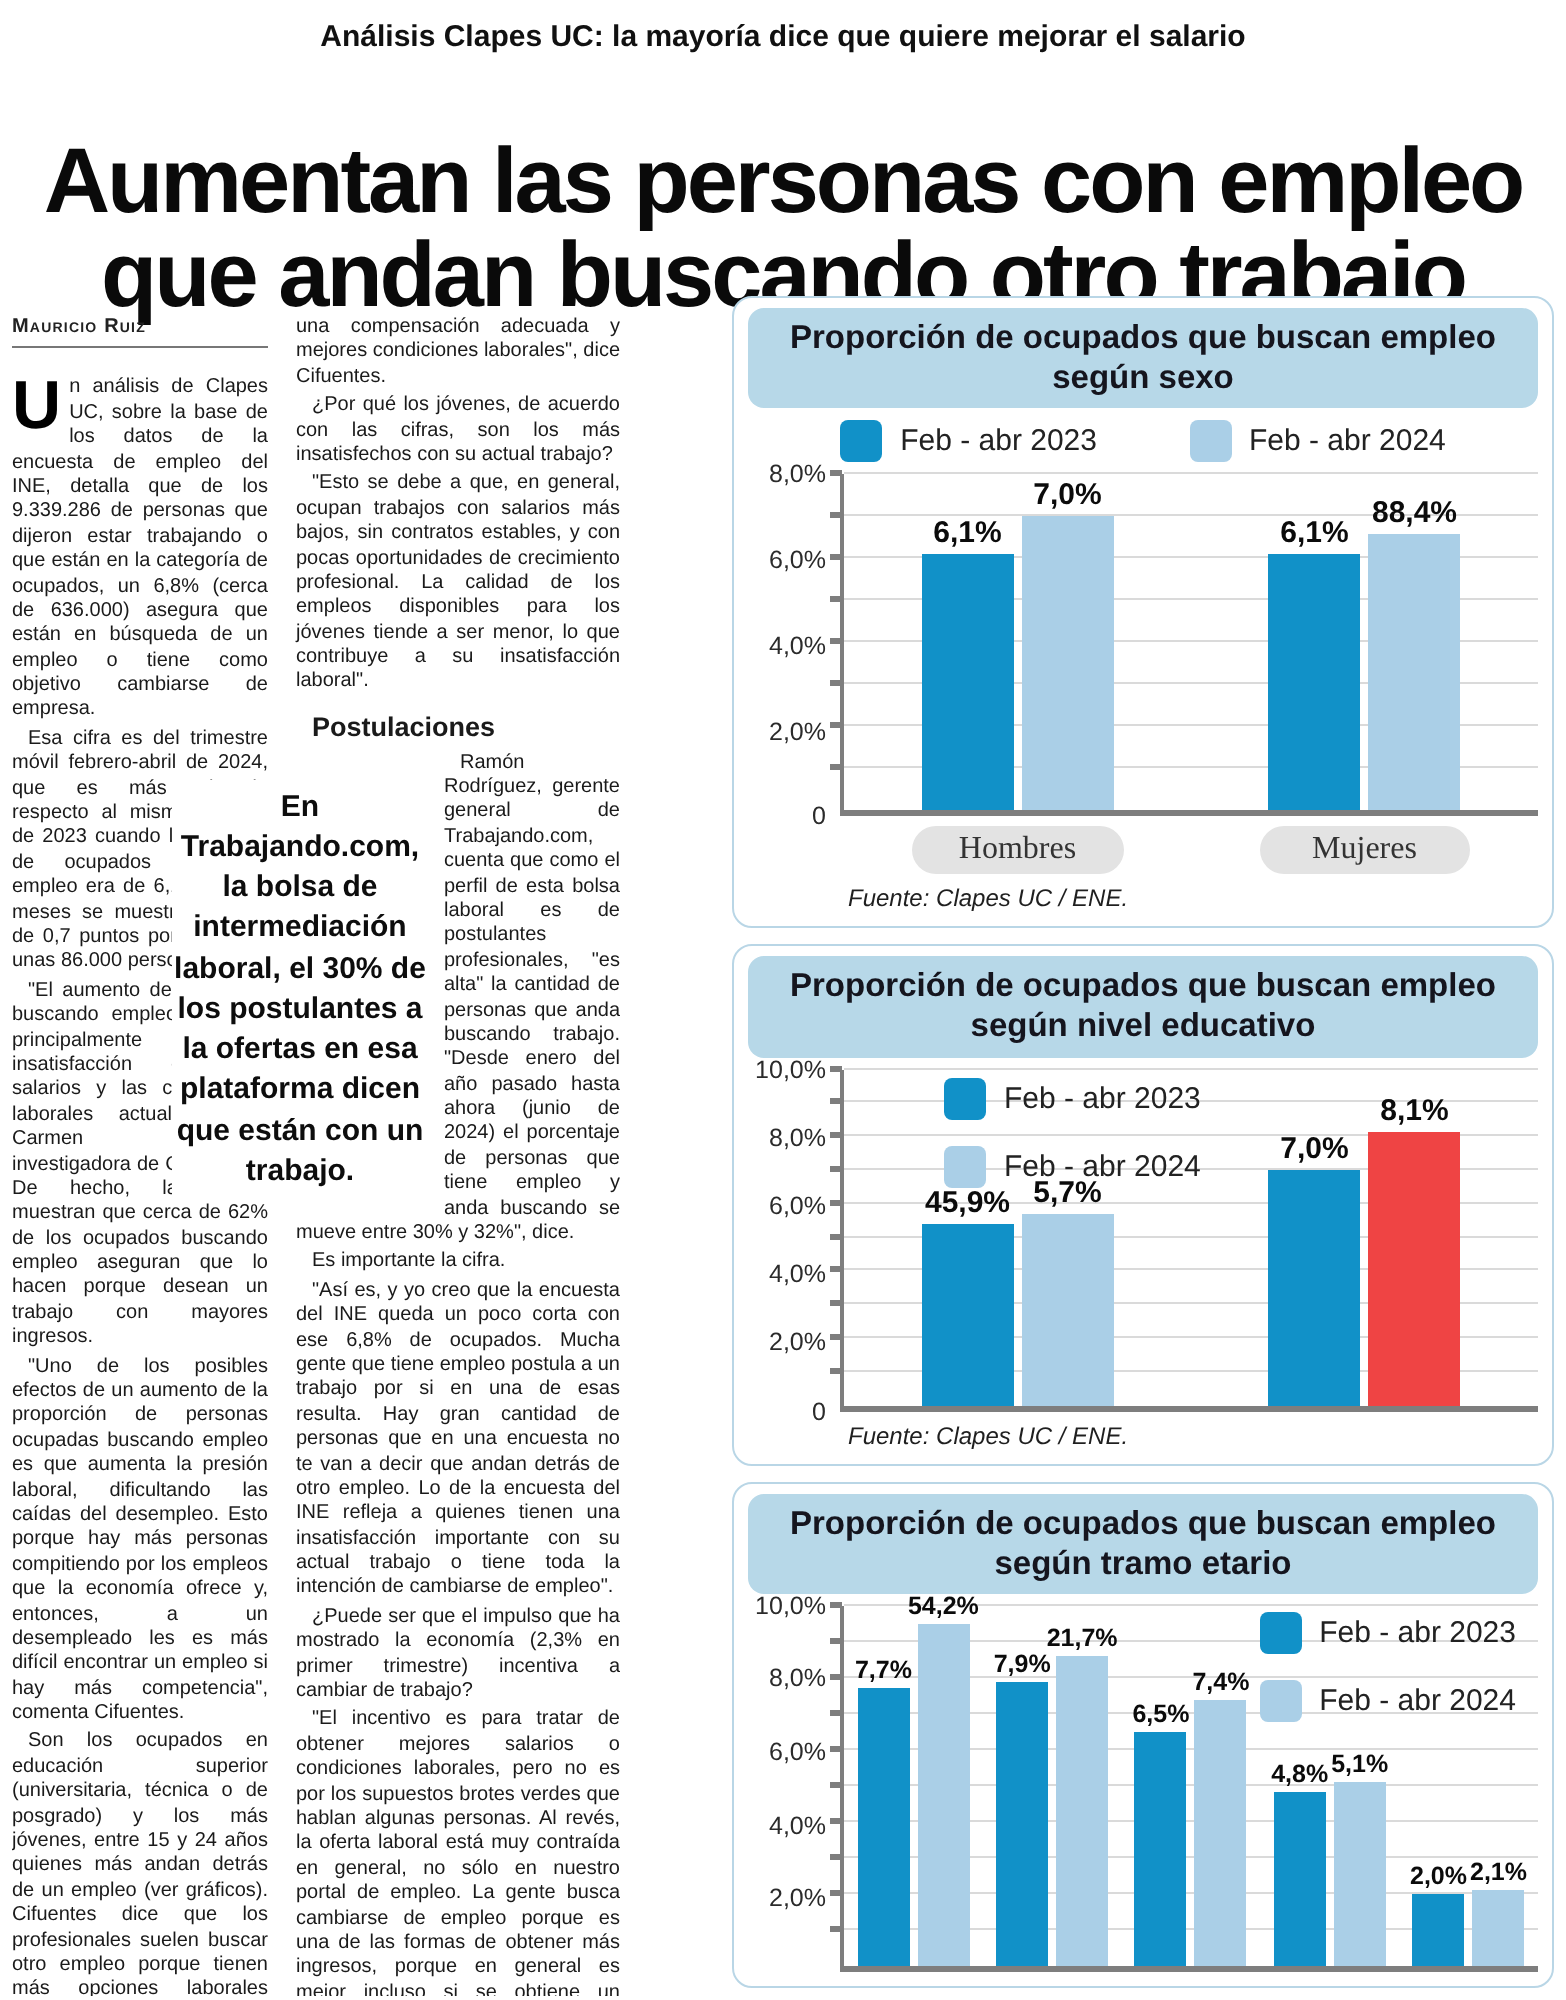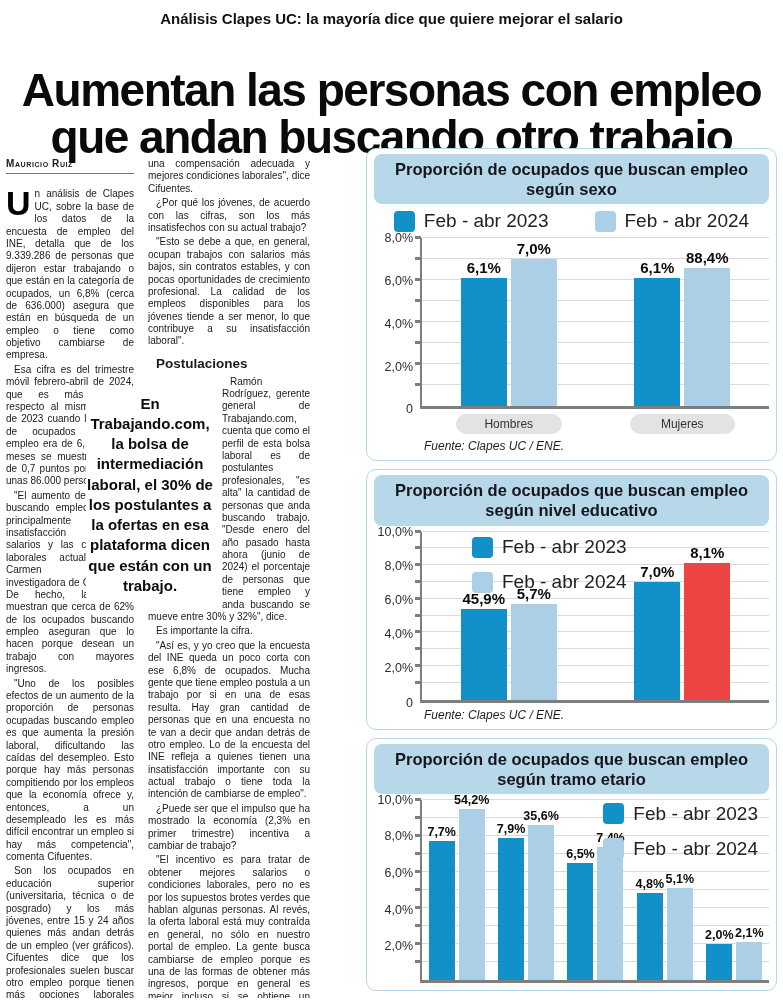--- a/index.html
+++ b/index.html
@@ -30,21 +30,21 @@
               font-size:15px;font-weight:bold;line-height:1.35;text-align:center;
               color:#0d0d0d;background:#fff;position:relative;z-index:2;padding:4px 0;}
   
   .charts-block{position:absolute;left:366px;top:148px;width:411px;}
   .chart-panel{border:1px solid #b9d6e6;border-radius:10px;padding:5px 7px 7px 7px;
                margin-bottom:8px;background:#fff;position:relative;}
   .chart-header{background:#b7d8e8;border-radius:8px;text-align:center;
                 font-weight:bold;font-size:16.5px;line-height:1.22;color:#15151e;
                 padding:5px 10px;margin-bottom:6px;}
   .legend-row{display:flex;justify-content:center;gap:46px;margin:4px 0 6px 0;}
-  .legend-item{display:flex;align-items:center;gap:9px;font-size:19px;color:#222;}
+  .legend-item{display:flex;align-items:center;gap:9px;font-size:15px;color:#222;}
   .chip{width:21px;height:21px;border-radius:4px;flex:0 0 21px;}
   .legend-overlay{position:absolute;display:flex;flex-direction:column;gap:13px;z-index:3;}
   .panel-c2 .legend-overlay{left:105px;top:66px;}
   .panel-c3 .legend-overlay{right:18px;top:64px;}
   .plot-row{display:flex;}
   .ylabels{position:relative;width:46px;flex:0 0 46px;}
   .ylabels span{position:absolute;right:7px;transform:translateY(50%);
                 font-size:12.5px;color:#2b2b2b;}
   .plot-area{position:relative;flex:1;border-left:2px solid #7e7e7e;
              border-bottom:3px solid #7e7e7e;}
@@ -61,21 +61,21 @@
   .bar{width:var(--barw);position:relative;}
   .bar-value{position:absolute;bottom:100%;left:50%;transform:translateX(-50%);
              margin-bottom:2px;font-weight:bold;white-space:nowrap;color:#0b0b0b;}
   .panel-c1 .bar-value,.panel-c2 .bar-value{font-size:15px;}
   .panel-c3 .bar-value{font-size:12.5px;}
   .panel-c1 .bar,.panel-c2 .bar{--barw:46px;}
   .panel-c3 .bar{--barw:26px;}
   .cats{display:flex;margin-left:48px;margin-top:5px;}
   .cat-pill{flex:1;background:#e3e3e3;border-radius:12px;text-align:center;
             color:#333;padding:3px 0;}
-  .panel-c1 .cat-pill,.panel-c2 .cat-pill{margin:0 34px;font-size:12px;}
+  .panel-c1 .cat-pill,.panel-c2 .cat-pill{margin:0 34px;font-size:16px;font-family:Liberation Serif, serif;}
   .source{font-style:italic;font-size:12px;color:#1f1f1f;margin:5px 0 0 50px;
           font-family:"Liberation Sans",sans-serif;}
 </style>
 </head>
 <body>
 
 <div class="page">
 
   <div class="kicker">Análisis Clapes UC: la mayoría dice que quiere mejorar el salario</div>
   <h1 class="headline">Aumentan las personas con empleo
@@ -268,21 +268,21 @@
                 </div>
               </div>
               <div class="bar-group">
                 <div class="bar-wrap">
                   <div class="bar" style="height: 79%; background: rgb(17, 145, 200);">
                     <div class="bar-value">7,9%</div>
                   </div>
                 </div>
                 <div class="bar-wrap">
                   <div class="bar" style="height: 86%; background: rgb(170, 207, 231);">
-                    <div class="bar-value">35,6%</div>
+                    <div class="bar-value">21,7%</div>
                   </div>
                 </div>
               </div>
               <div class="bar-group">
                 <div class="bar-wrap">
                   <div class="bar" style="height: 65%; background: rgb(17, 145, 200);">
                     <div class="bar-value">6,5%</div>
                   </div>
                 </div>
                 <div class="bar-wrap">

